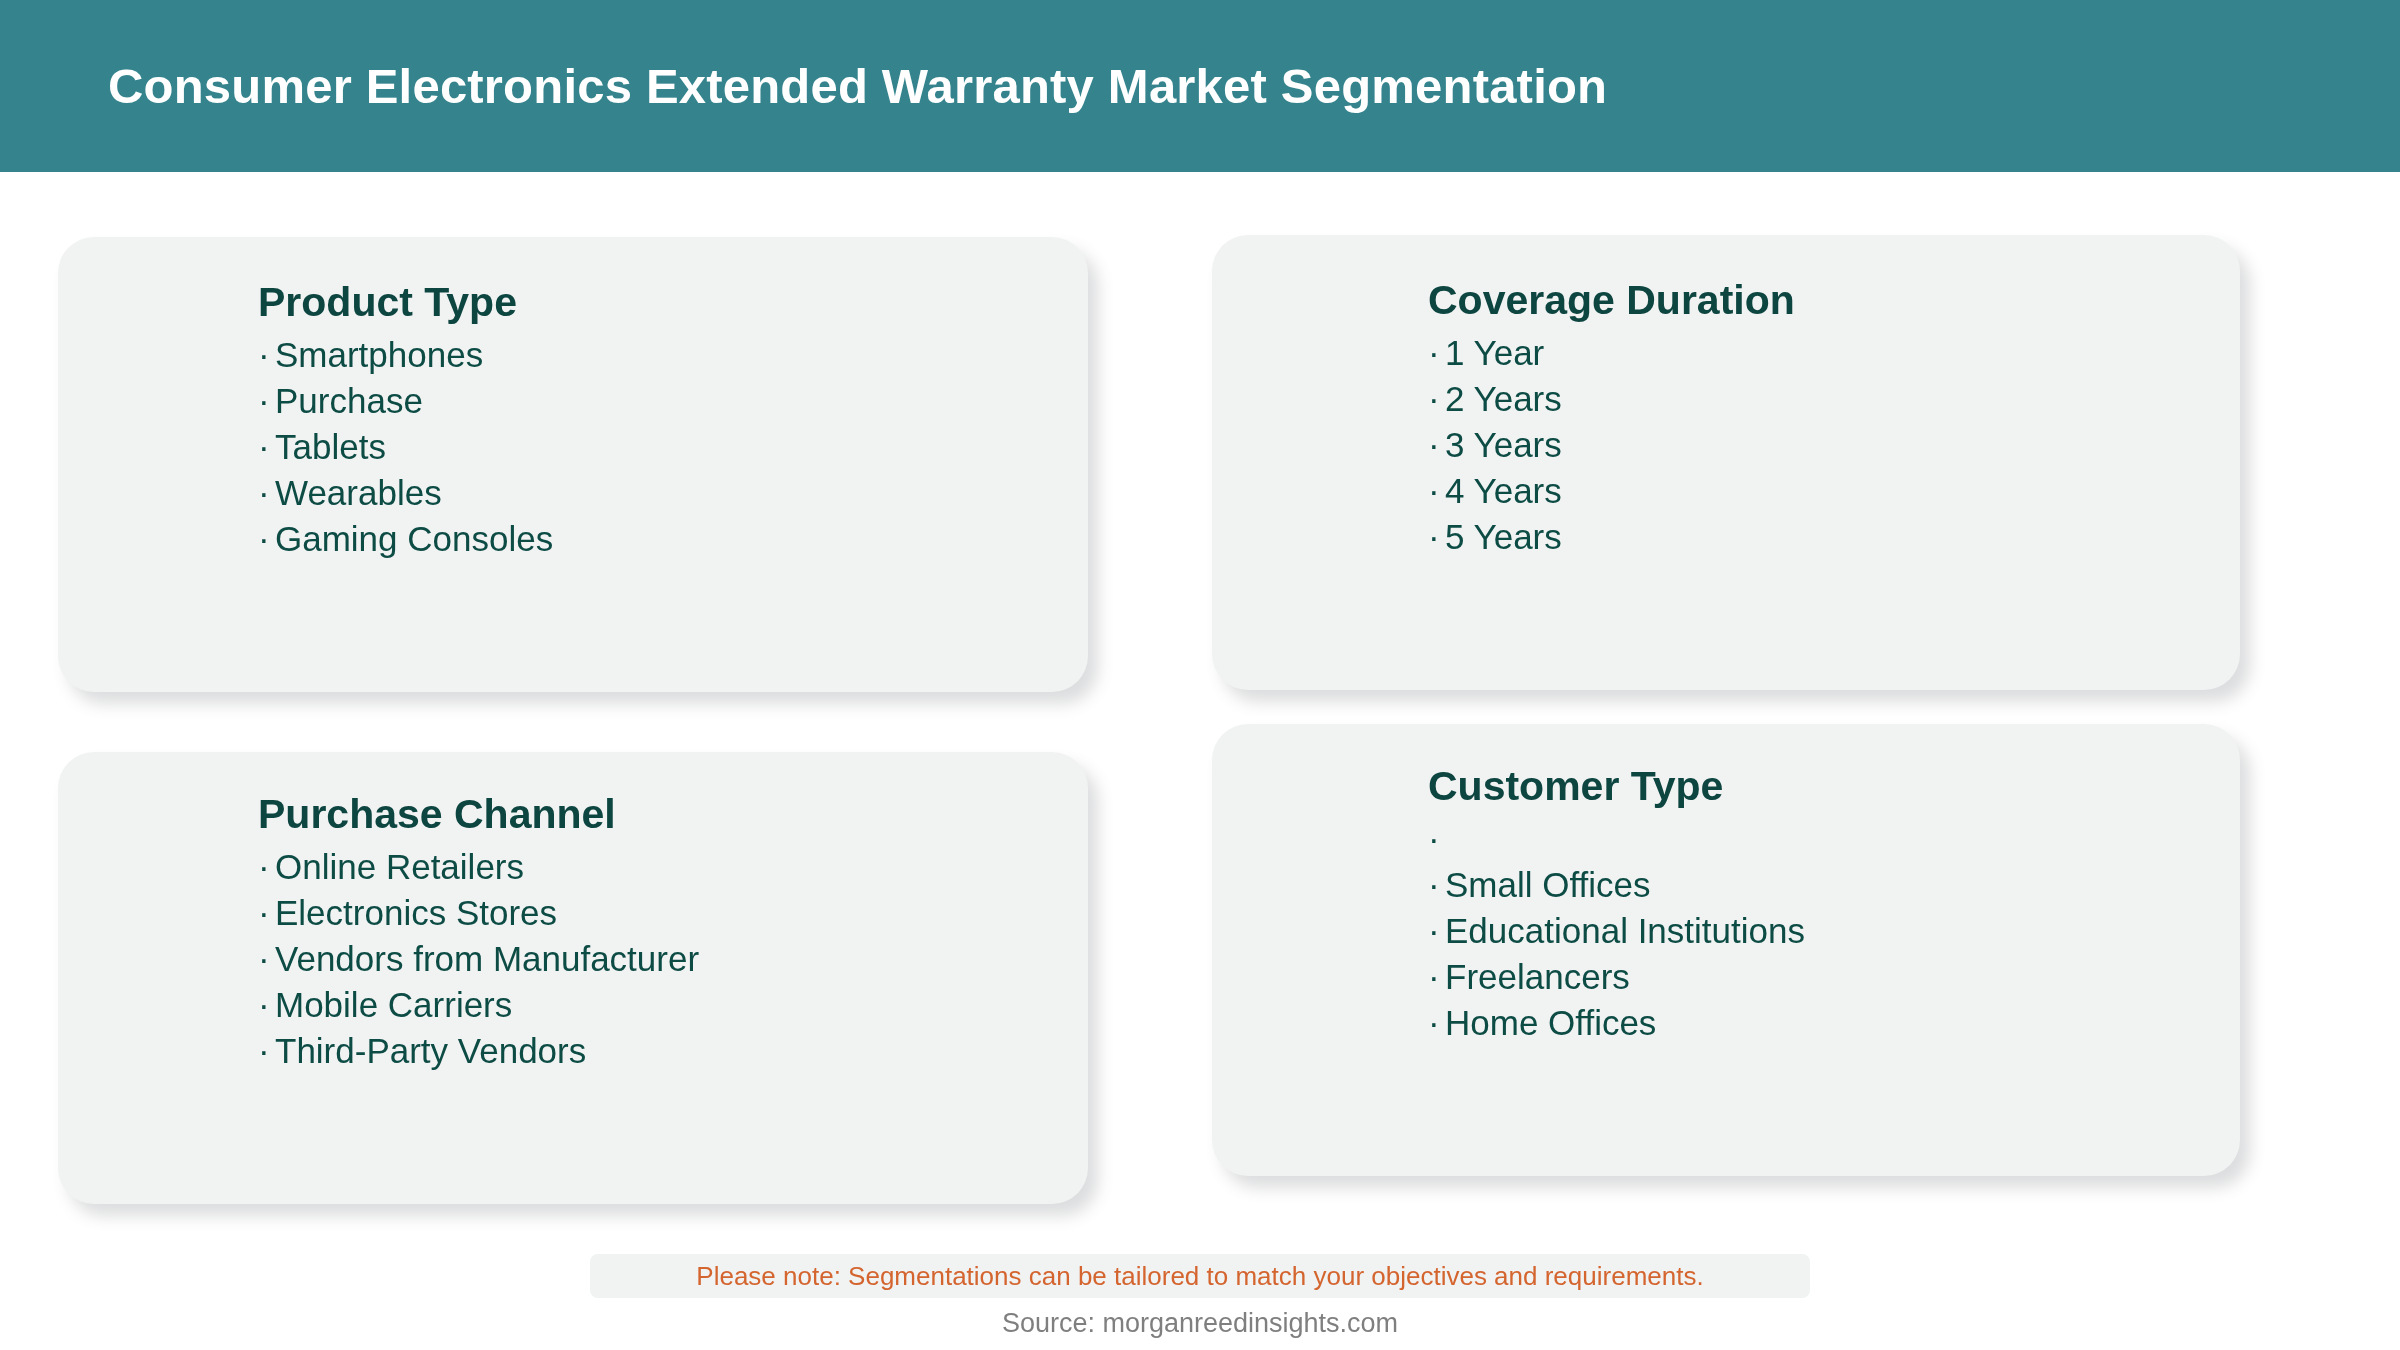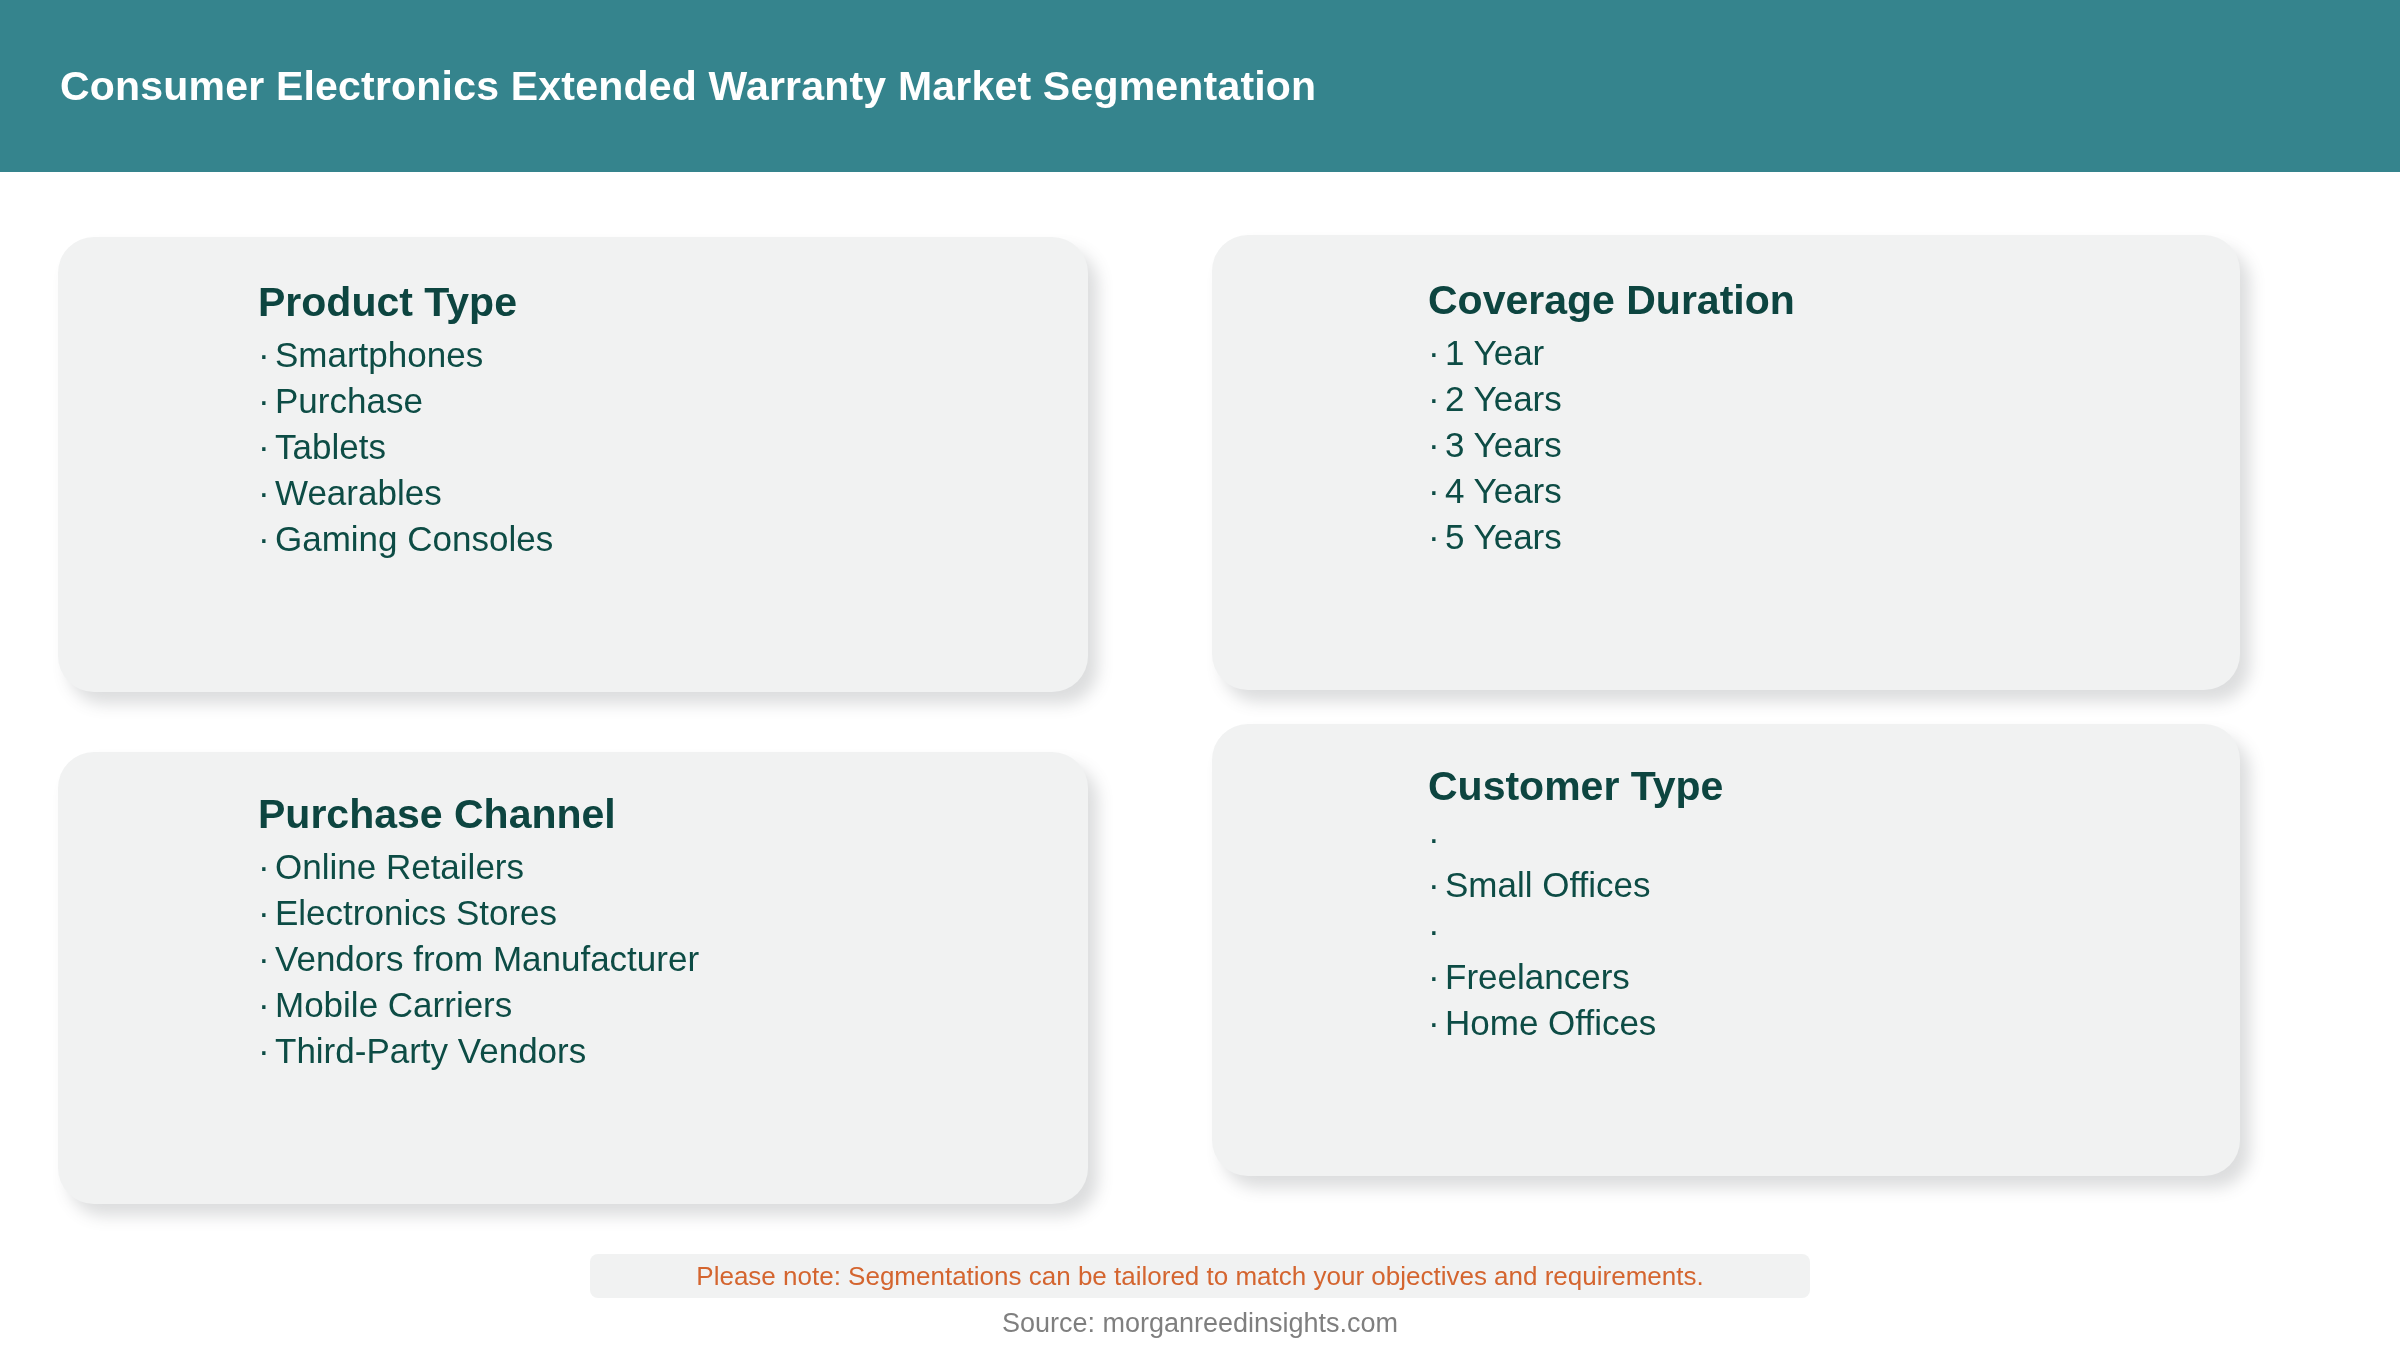--- a/index.html
+++ b/index.html
@@ -19,23 +19,23 @@
   #header-bar {
     position: absolute;
     left: 0; top: 0;
     width: 2400px;
     height: 172px;
     background: #35848d;
     display: flex;
     align-items: center;
   }
   #header-title {
-    margin-left: 60px;
+    margin-left: 108px;
     color: #ffffff;
-    font-size: 41px;
+    font-size: 49px;
     font-weight: bold;
     letter-spacing: 0.2px;
     white-space: nowrap;
   }
 
   
   #cards-area {
     position: absolute;
     left: 0;
     top: 172px;
@@ -227,20 +227,21 @@
       <ul class="card-list">
         <li>
             <span class="bullet-dot">·</span>
           </li>
         <li>
             <span class="bullet-dot">·</span>
             <span>Small Offices</span>
           </li>
         <li>
             <span class="bullet-dot">·</span>
+            <span>Educational Institutions</span>
           </li>
         <li>
             <span class="bullet-dot">·</span>
             <span>Freelancers</span>
           </li>
         <li>
             <span class="bullet-dot">·</span>
             <span>Home Offices</span>
           </li>
       </ul>

